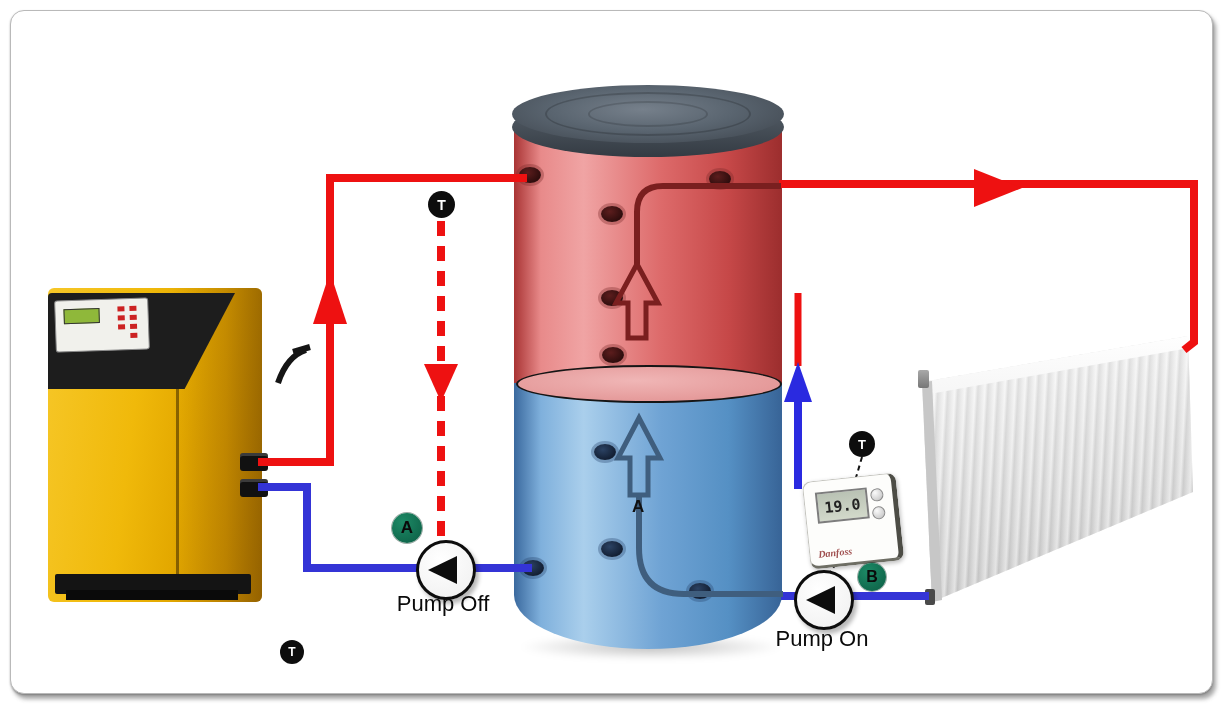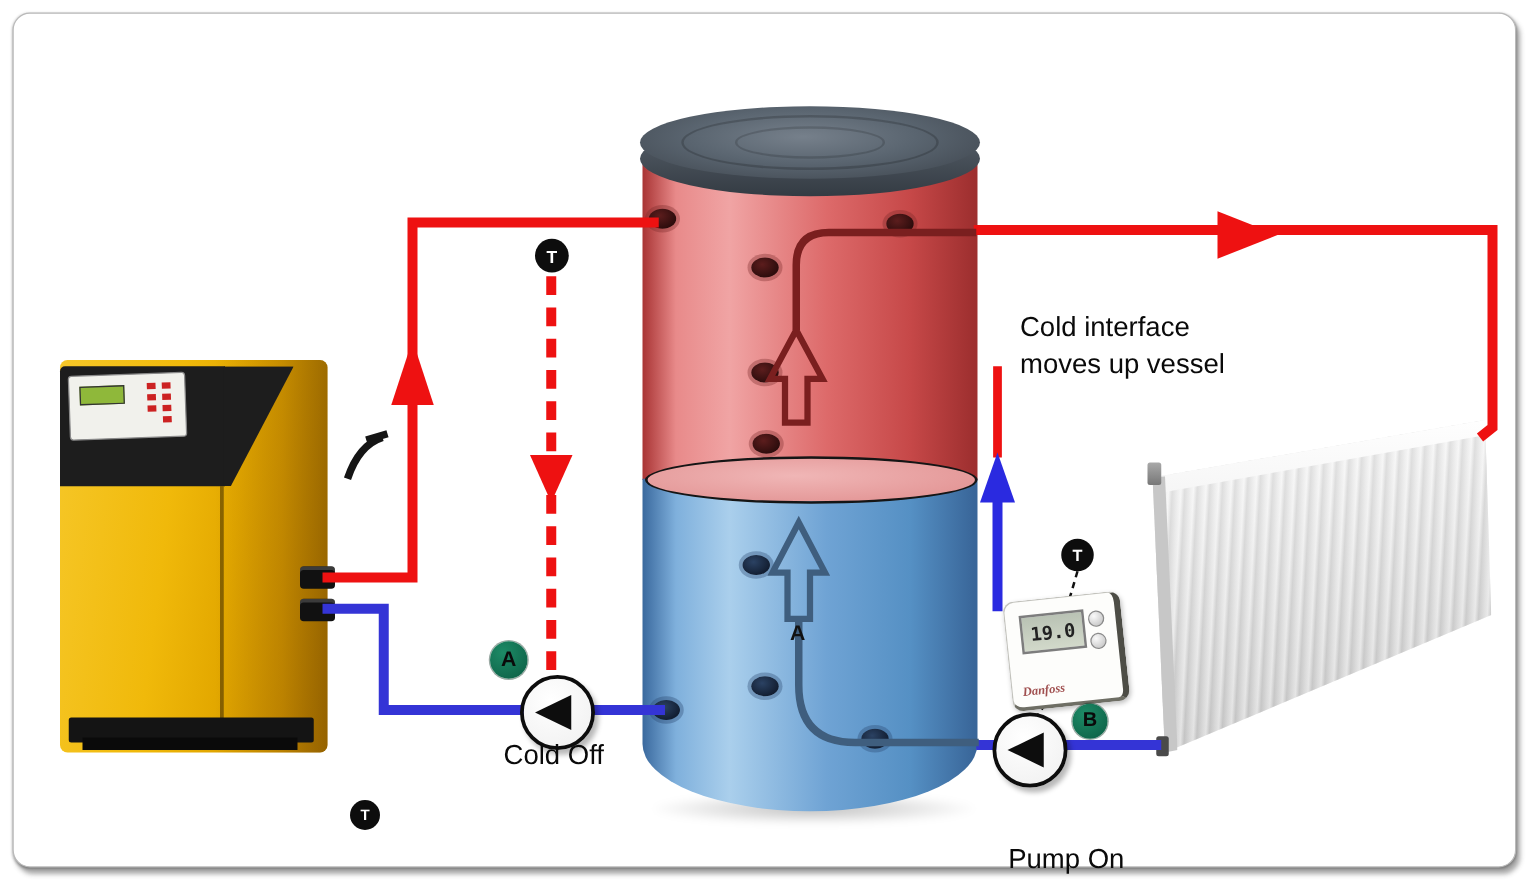--- a/index.html
+++ b/index.html
@@ -206,26 +206,22 @@
   <div class="tbadge abs" style="left:849px;top:431px;width:26px;height:26px;font-size:13px;">
     <span>T</span>
   </div>
   <div class="gbadge abs" style="left:392px;top:513px;width:30px;height:30px;font-size:17px;">
     <span>A</span>
   </div>
   <div class="gbadge abs" style="left:858px;top:563px;width:28px;height:28px;font-size:16px;">
     <span>B</span>
   </div>
 
-  <div id="cold-text" class="abs lbl">
-    <div>Cold interface</div>
-    <div>moves up vessel</div>
-  </div>
-  <div class="abs lbl center" style="left:383px;top:591px;width:120px;">Cold Off</div>
-  <div class="abs lbl center" style="left:793px;top:626px;width:120px;margin-top:48px;">Pump On</div>
+  <div class="abs lbl center" style="left:383px;top:591px;width:120px;">Pump Off</div>
+  <div class="abs lbl center" style="left:762px;top:626px;width:120px;">Pump On</div>
   <div id="vessel-a-label" class="abs">A</div>
 
   <div id="legend" class="abs">
     <div class="tbadge" style="width:24px;height:24px;font-size:12px;">
       <span>T</span>
     </div>
   </div>
 
 </div>
 

